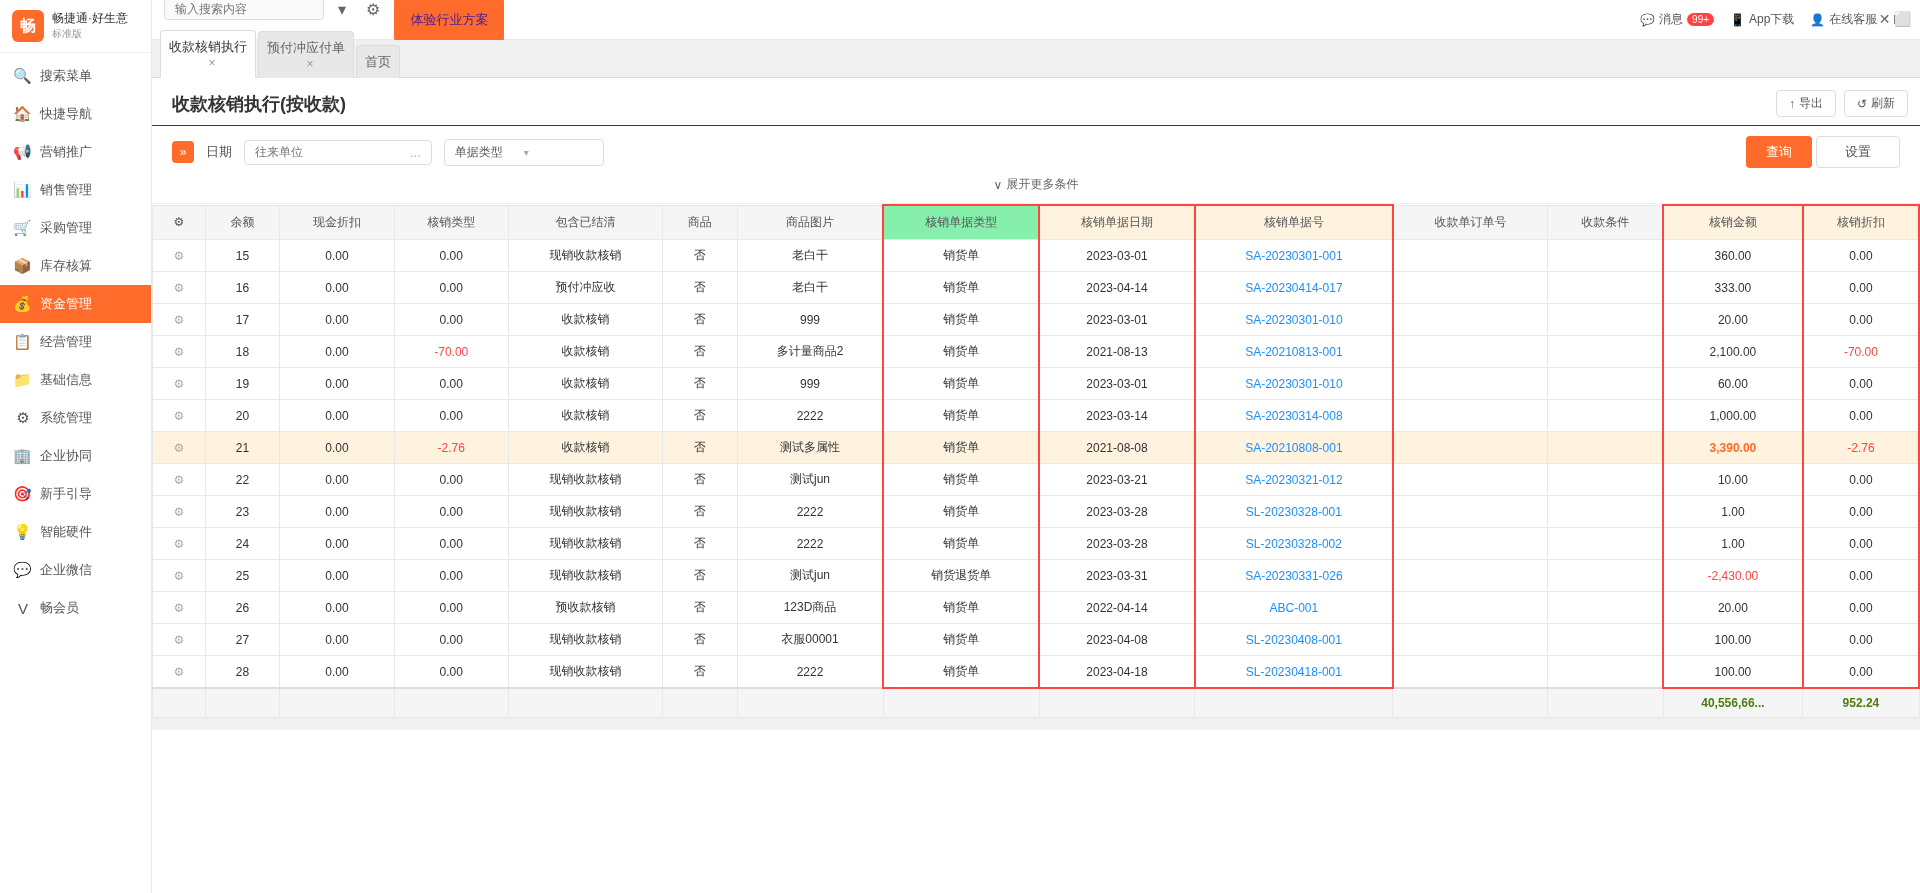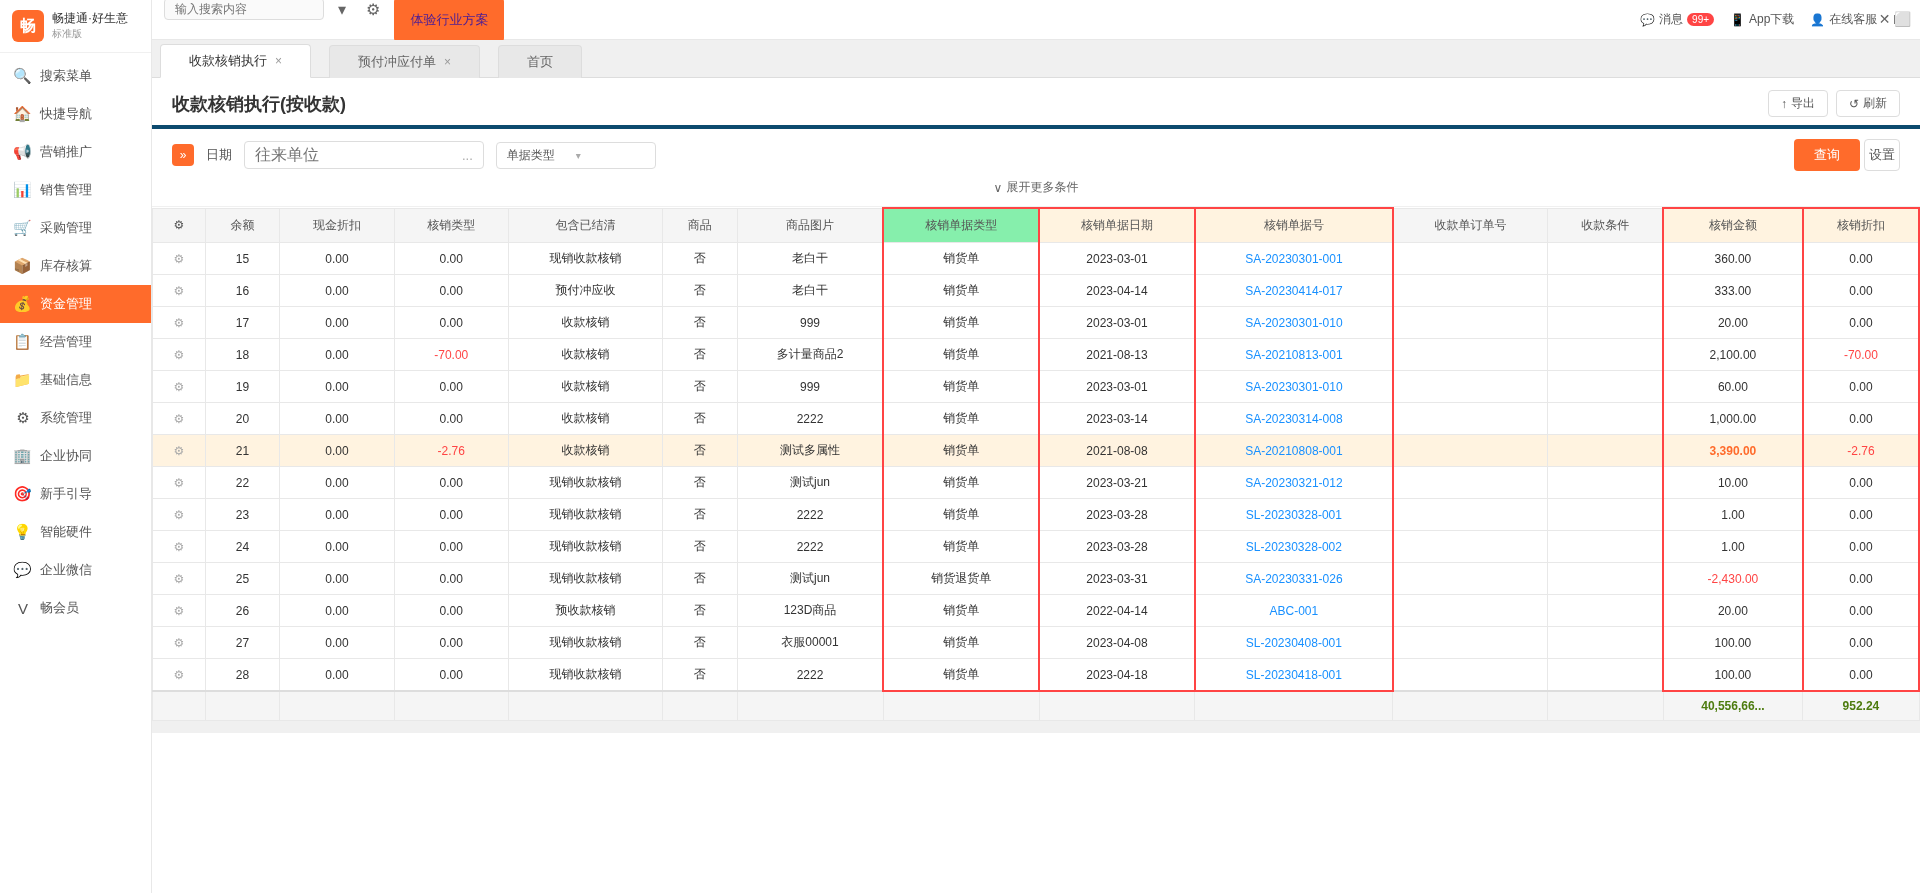--- a/index.html
+++ b/index.html
@@ -25,51 +25,51 @@
     .topbar-left { display: flex; align-items: flex-start; gap: 8px; flex: 1; }
     .topbar-input { border: 1px solid #ddd; border-radius: 4px; padding: 3px 10px; font-size: 12px; width: 160px; color: #999; background: #fafafa; }
     .topbar-btn-orange { background: #ff6b2b; color: #4c1d95; border: none; border-radius: 4px; padding: 13px 16px; font-size: 13px; cursor: pointer; font-family: inherit; }
     .topbar-icon-btn { background: none; border: none; cursor: pointer; color: #666; font-size: 16px; padding: 2px 6px; }
     .topbar-right { display: flex; align-items: center; gap: 16px; }
     .topbar-right-item { display: flex; align-items: center; gap: 4px; font-size: 12px; color: #555; cursor: pointer; }
     .badge-red { background: #ff4444; color: white; border-radius: 8px; padding: 1px 5px; font-size: 10px; }
 
     
     .tabs-bar { height: 38px; background: #f0f0f0; display: flex; align-items: flex-end; flex-shrink: 0; border-bottom: 1px solid #ddd; padding-left: 0; }
-    .tab { display: flex; align-items: center; padding: 7px 28px; font-size: 13px; cursor: pointer; border: 1px solid #ddd; border-bottom: none; margin-right: 18px; background: #e8e8e8; color: #666; border-radius: 4px 4px 0 0; position: relative; top: 1px; }
+    .tab { display: flex; align-items: center; padding: 7px 8px; font-size: 13px; cursor: pointer; border: 1px solid #ddd; border-bottom: none; margin-right: 2px; background: #e8e8e8; color: #666; border-radius: 4px 4px 0 0; position: relative; top: 1px; flex-direction: column; }
     .tab.active { background: #fff; color: #333; border-bottom: 1px solid #fff; z-index: 1; }
     .tab-close { margin-left: 8px; color: #999; font-size: 12px; }
     .tab:first-child { margin-left: 8px; }
     .tab-actions { margin-left: auto; display: flex; align-items: center; padding-right: 8px; gap: 8px; }
     .tab-action-btn { background: none; border: none; cursor: pointer; color: #666; font-size: 14px; }
 
     
-    .page-header { padding: 12px 20px 8px 20px; background: #fff; border-bottom: 4px solid #0c4a6e; flex-shrink: 0; display: flex; align-items: center; justify-content: space-between; gap: 11px; }
+    .page-header { padding: 12px 12px 8px 20px; background: #fff; border-bottom: 1px solid #0c4a6e; flex-shrink: 0; display: flex; align-items: center; justify-content: space-between; gap: 11px; }
     .page-title { font-size: 18px; font-weight: bold; color: #333; }
     .page-actions { display: flex; gap: 8px; }
     .btn-outline { border: 1px solid #ddd; background: #fff; border-radius: 4px; padding: 4px 12px; font-size: 12px; cursor: pointer; color: #555; display: flex; align-items: center; gap: 4px; font-family: inherit; }
 
     
     .filter-bar { background: #fff; padding: 10px 20px; border-bottom: 1px solid #f0f0f0; flex-shrink: 0; }
     .filter-row { display: flex; align-items: center; gap: 12px; flex-wrap: wrap; }
     .filter-expand-btn { background: #ff6b2b; border: none; color: white; border-radius: 4px; width: 22px; height: 22px; cursor: pointer; display: flex; align-items: center; justify-content: center; font-size: 12px; }
     .filter-label { font-size: 13px; color: #555; }
     .filter-date-range { display: flex; flex-direction: column; }
     .filter-date-links { display: flex; gap: 8px; font-size: 12px; }
     .filter-date-link { color: #555; cursor: pointer; }
     .filter-date-link.custom { color: #fff; background: #aaa; border-radius: 3px; padding: 1px 6px; }
     .filter-date-sub { font-size: 11px; color: #999; margin-top: 2px; }
     .filter-input-wrap { display: flex; align-items: center; border: 1px solid #ddd; border-radius: 4px; padding: 4px 10px; min-width: 160px; background: #fff; }
-    .filter-input { border: none; outline: none; font-size: 16px; color: #c2410c; width: 100%; font-family: inherit; }
+    .filter-input { border: none; outline: none; font-size: 12px; color: #c2410c; width: 100%; font-family: inherit; }
     .filter-dots { color: #aaa; }
     .filter-select { display: flex; align-items: center; border: 1px solid #ddd; border-radius: 4px; padding: 4px 10px; min-width: 160px; background: #fff; cursor: pointer; }
     .filter-select span { flex: 1; font-size: 12px; color: #555; }
     .filter-select .arrow { color: #aaa; font-size: 10px; }
     .filter-query-btn { background: #ff6b2b; color: white; border: none; border-radius: 4px; padding: 6px 20px; font-size: 13px; cursor: pointer; font-family: inherit; }
-    .filter-settings-btn { background: #fff; color: #555; border: 1px solid #ddd; border-radius: 4px; padding: 6px 4px; font-size: 13px; cursor: pointer; font-family: inherit; }
+    .filter-settings-btn { background: #fff; color: #555; border: 1px solid #ddd; border-radius: 4px; padding: 6px 28px; font-size: 13px; cursor: pointer; font-family: inherit; }
     .expand-more { display: flex; align-items: center; justify-content: center; margin-top: 8px; }
     .expand-more-btn { display: flex; align-items: center; gap: 4px; color: #666; font-size: 12px; cursor: pointer; background: none; border: none; font-family: inherit; }
 
     
     .table-container { flex: 1; overflow: auto; background: #fff; position: relative; }
     table { width: 100%; border-collapse: collapse; font-size: 12px; }
     thead tr { background: #f5f5f5; position: sticky; top: 0; z-index: 2; }
     th { padding: 8px 10px; text-align: center; border: 1px solid #e8e8e8; font-weight: normal; color: #555; white-space: nowrap; font-size: 12px; }
     td { padding: 7px 10px; text-align: center; border: 1px solid #e8e8e8; white-space: nowrap; color: #333; }
     tr.highlighted td { background: #fff3e0; }

